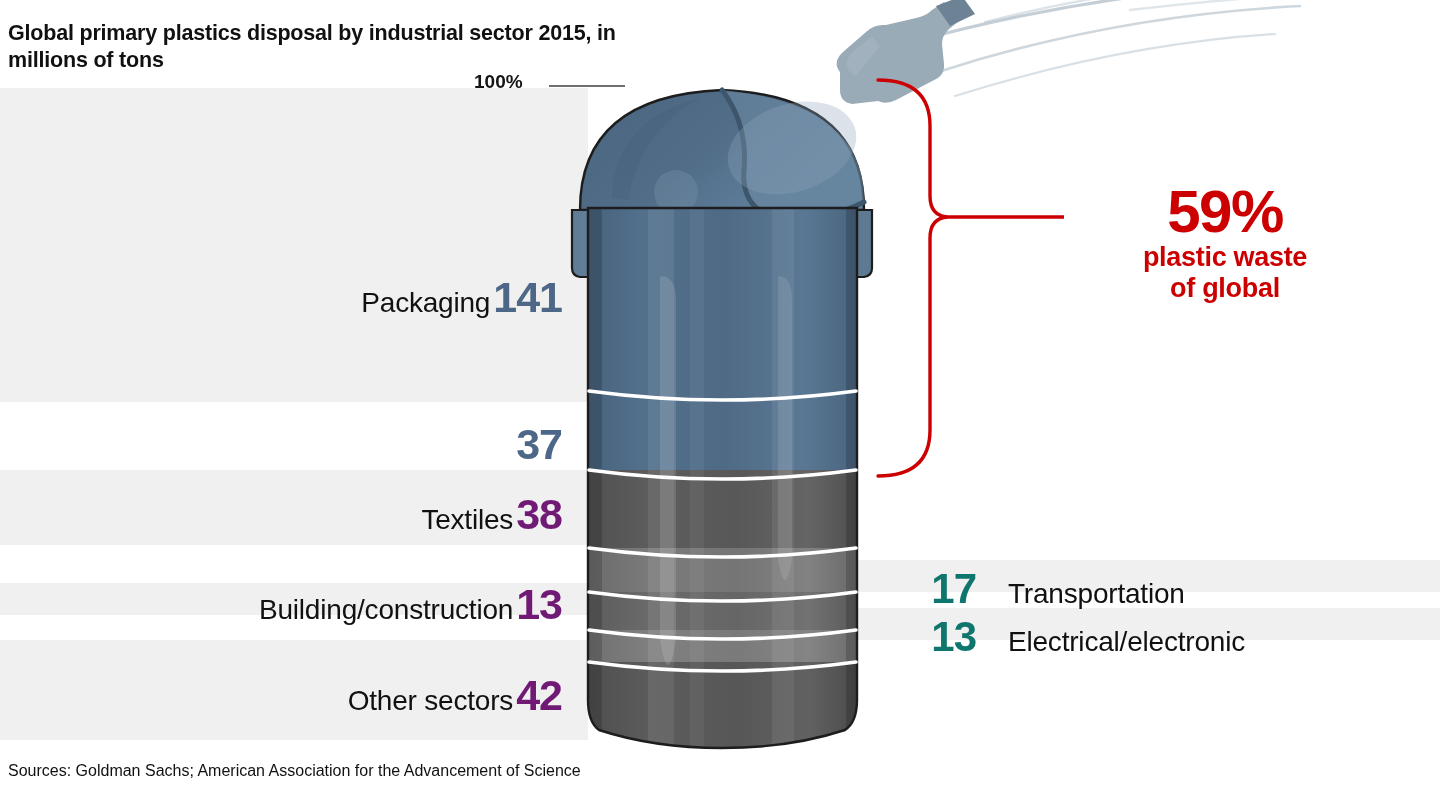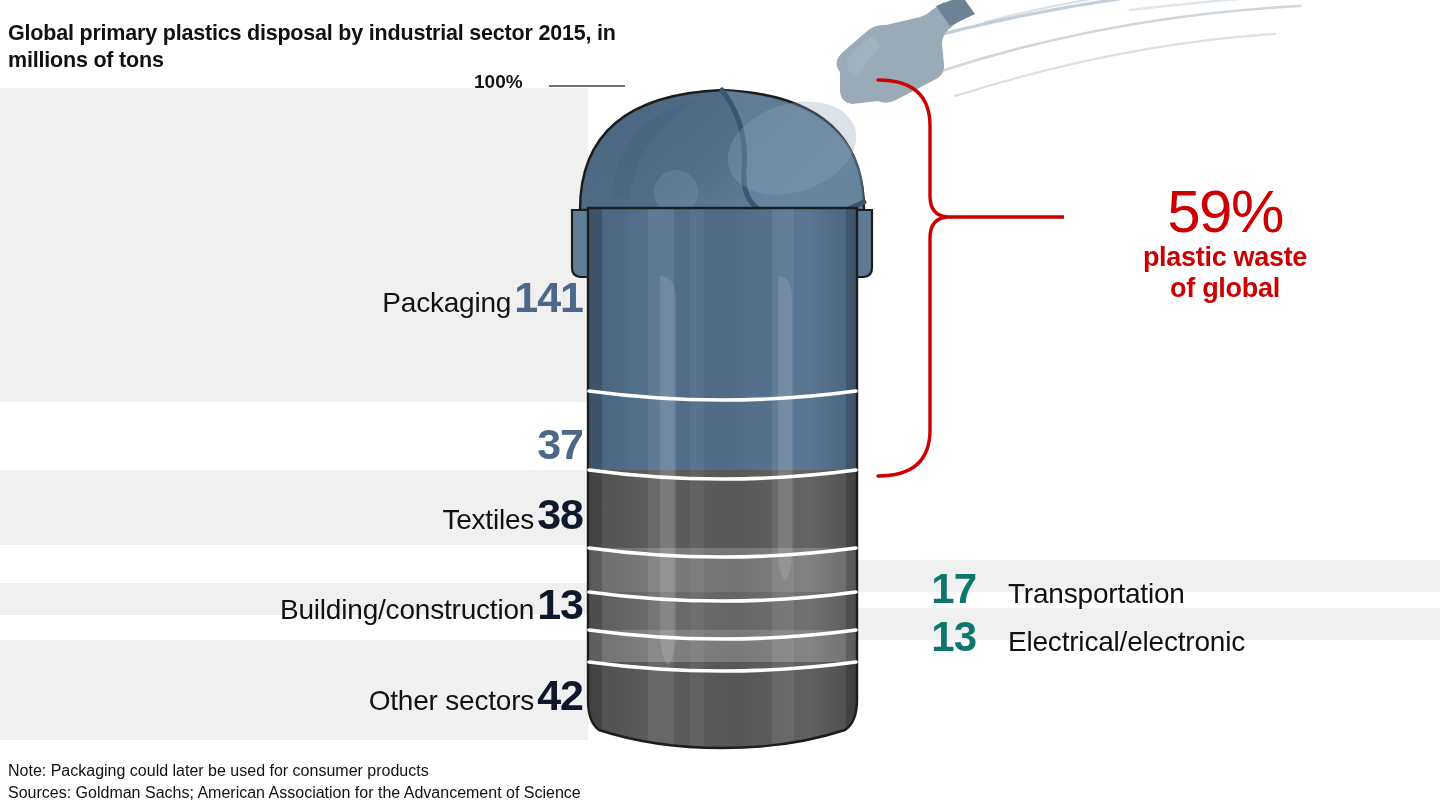--- a/index.html
+++ b/index.html
@@ -20,35 +20,35 @@
   }
 
   
   .pct-label{
     position:absolute;left:474px;top:71px;font-size:19px;font-weight:bold;color:#141414;
   }
   .pct-line{position:absolute;left:549px;top:85px;width:76px;height:2px;background:#6f7071;}
 
   
   .lrow{position:absolute;display:flex;align-items:baseline;justify-content:flex-end;
-        width:562px;left:0;padding-left:21px;}
+        width:562px;left:0;}
   .lrow .lbl{font-size:28px;color:#111;letter-spacing:-0.2px;white-space:nowrap;}
   .lrow .num{font-size:43px;font-weight:bold;margin-left:3px;letter-spacing:-1px;}
   .num.blue{color:#4c6787;}
-  .num.grey{color:#0f172a;}
+  .num.grey{color:#701a75;}
 
   
   .rrow{position:absolute;display:flex;align-items:baseline;left:900px;}
   .rrow .num{font-size:42px;font-weight:bold;color:#0f766e;letter-spacing:-1px;
              width:76px;text-align:right;}
   .rrow .lbl{font-size:28px;color:#111;letter-spacing:-0.2px;margin-left:32px;white-space:nowrap;}
 
   
   .callout{position:absolute;left:1060px;top:182px;width:330px;text-align:center;color:#cc0000;}
-  .callout .big{font-size:60px;font-weight:normal;line-height:60px;letter-spacing:-1.5px;}
+  .callout .big{font-size:60px;font-weight:bold;line-height:60px;letter-spacing:-1.5px;}
   .callout .sub{font-size:27px;font-weight:bold;line-height:31px;letter-spacing:-0.3px;}
 
   
   .foot{position:absolute;left:8px;top:760px;font-size:16px;line-height:22px;color:#111;}
 
   svg{position:absolute;left:0;top:0;overflow:visible;}
 </style>
 </head>
 <body>
 
@@ -251,17 +251,16 @@
     <span class="lbl">Electrical/electronic</span>
   </div>
 
   <div class="callout">
     <div class="big">59%</div>
     <div class="sub">plastic waste</div>
     <div class="sub">of global</div>
   </div>
 
   <div class="foot">
-    <div>Note: Packaging could later be used for consumer products</div>
     <div>Sources: Goldman Sachs; American Association for the Advancement of Science</div>
   </div>
 
 </div>
 
 </body></html>

